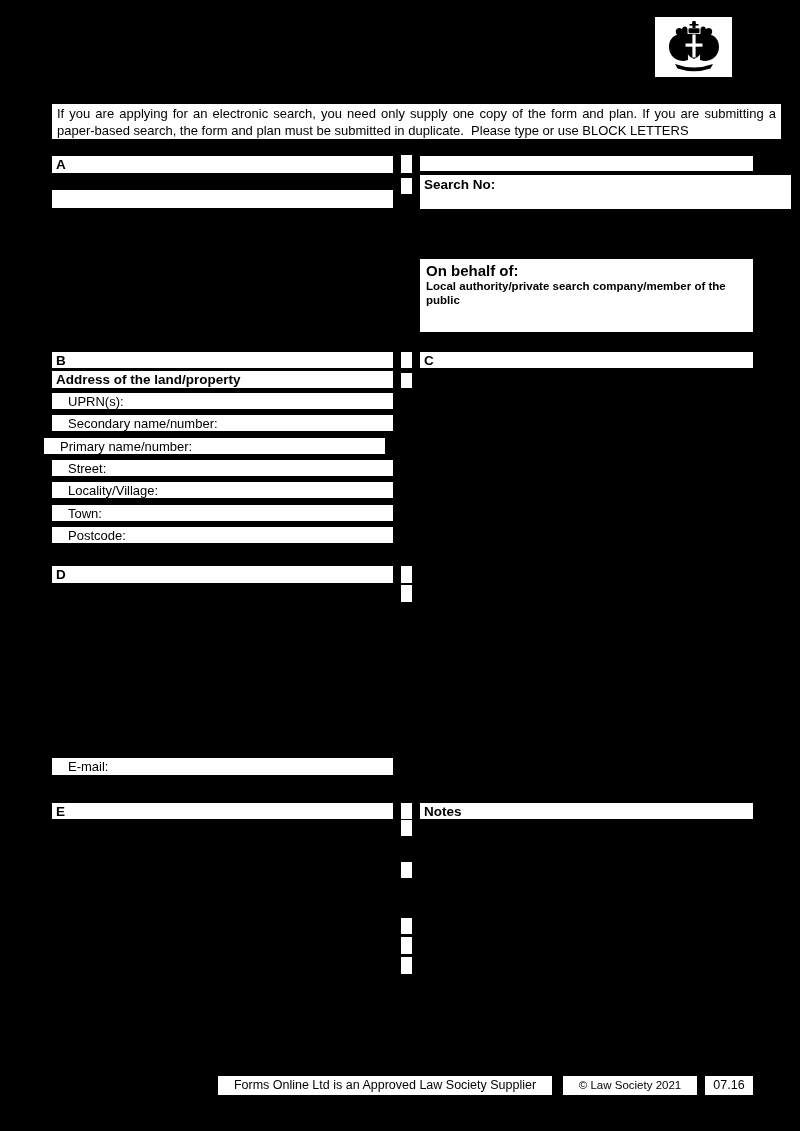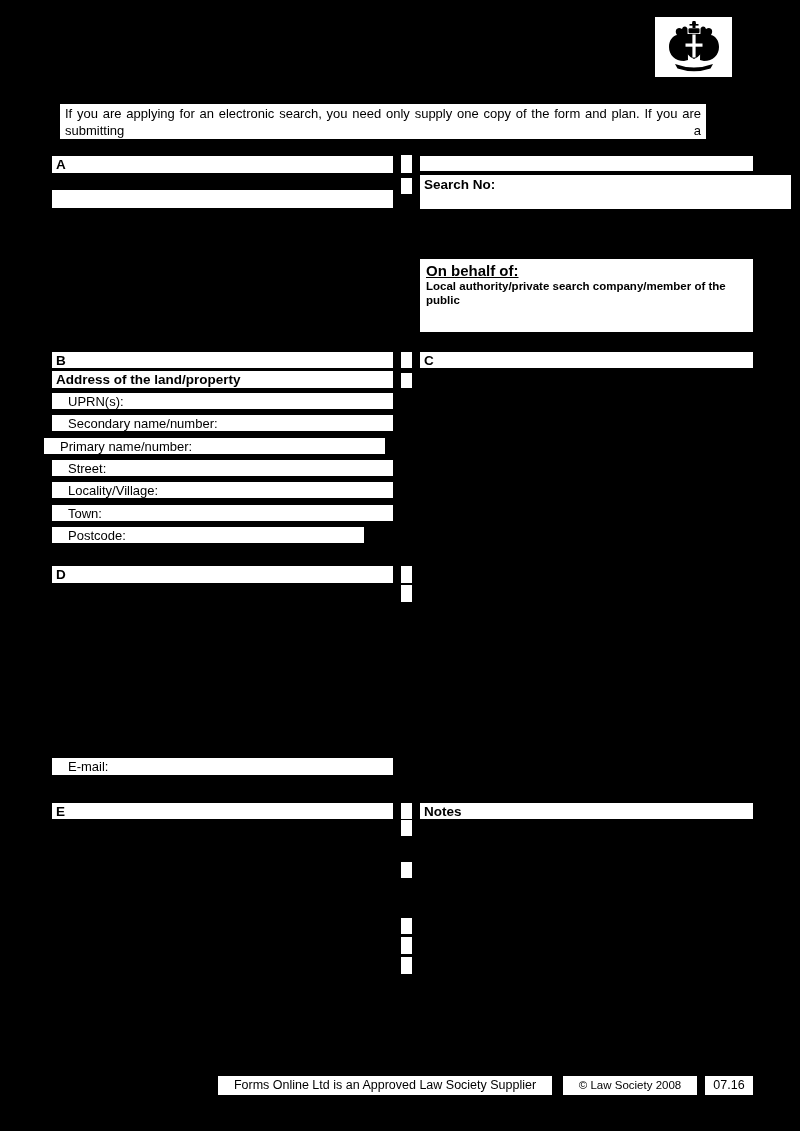--- a/index.html
+++ b/index.html
@@ -11,21 +11,21 @@
     overflow:hidden;
   }
   .box{position:absolute;background:#ffffff;box-sizing:border-box;}
   .hdr{font-weight:bold;font-size:13.5px;line-height:16px;padding:1px 0 0 4px;}
   .fieldbar{font-size:13px;line-height:15px;padding:1px 0 0 16px;}
   .instr{font-size:13px;line-height:17px;padding:1px 5px 0 5px;}
   .instr .l1{text-align:justify;text-align-last:justify;}
   .instr .l2{white-space:pre-wrap;}
   .searchbox{font-weight:bold;font-size:13.5px;line-height:16px;padding:2px 0 0 4px;}
   .onbehalf{padding:3px 6px 0 6px;}
-  .onbehalf .title{font-weight:bold;font-size:15px;line-height:17px;text-decoration:underline;}
+  .onbehalf .title{font-weight:bold;font-size:15px;line-height:17px;}
   .onbehalf .line{font-weight:bold;font-size:11.5px;line-height:14px;}
   .onbehalf .note{font-size:11.5px;line-height:14px;margin-top:32px;}
   .onbehalf .dated{font-weight:bold;font-size:15px;line-height:17px;margin-top:9px;}
   .divblock{position:absolute;left:401px;width:11px;background:#ffffff;}
   .footbox{font-size:12.5px;line-height:18px;text-align:center;margin-top:44px;}
   .footbox.small{font-size:11.5px;}
   .logo{display:flex;align-items:center;justify-content:center;}
 </style>
 </head>
 <body>
@@ -42,21 +42,21 @@
       <path d="M43 40 C52 40 58 34 58 26 C58 20 55 15 50 14 C53 10 50 5 45 8 C44 4 39 5 39.5 9 L39 39 Z"></path>
       <path d="M14 43 q19 7 38 0 l-2.5 4.5 q-16.5 5.5 -33 0 z"></path>
     </g>
     <g fill="#ffffff">
       <rect x="31.4" y="13.5" width="3.2" height="23"></rect>
       <rect x="24.5" y="22.5" width="17" height="3.2"></rect>
     </g>
   </svg>
 </div>
 
-<div class="box instr" style="left:60px;top:104px;width:646px;height:35px;">
+<div class="box instr" style="left:52px;top:104px;width:729px;height:35px;">
   <div class="l1">If you are applying for an electronic search, you need only supply one copy of the form and plan. If you are submitting a</div>
   <div class="l2">paper-based search, the form and plan must be submitted in duplicate.  Please type or use BLOCK LETTERS</div>
 </div>
 
 <div class="box hdr" style="left:52px;top:156px;width:341px;height:17px;">
   <span>A</span>
 </div>
 <div class="box" style="left:52px;top:190px;width:341px;height:18px;"></div>
 
 <div class="box" style="left:420px;top:156px;width:333px;height:15px;"></div>
@@ -87,21 +87,21 @@
 </div>
 <div class="box fieldbar" style="left:52px;top:460px;width:341px;height:16px;">
   <span>Street:</span>
 </div>
 <div class="box fieldbar" style="left:52px;top:482px;width:341px;height:16px;">
   <span>Locality/Village:</span>
 </div>
 <div class="box fieldbar" style="left:52px;top:505px;width:341px;height:16px;">
   <span>Town:</span>
 </div>
-<div class="box fieldbar" style="left:52px;top:527px;width:312px;height:16px;">
+<div class="box fieldbar" style="left:52px;top:527px;width:341px;height:16px;">
   <span>Postcode:</span>
 </div>
 
 <div class="box hdr" style="left:420px;top:352px;width:333px;height:16px;">
   <span>C</span>
 </div>
 
 <div class="box hdr" style="left:52px;top:566px;width:341px;height:17px;">
   <span>D</span>
 </div>
@@ -123,14 +123,14 @@
 <div class="divblock" style="top:566px;height:17px;"></div>
 <div class="divblock" style="top:585px;height:17px;"></div>
 <div class="divblock" style="top:803px;height:16px;"></div>
 <div class="divblock" style="top:820px;height:16px;"></div>
 <div class="divblock" style="top:862px;height:16px;"></div>
 <div class="divblock" style="top:918px;height:16px;"></div>
 <div class="divblock" style="top:937px;height:17px;"></div>
 <div class="divblock" style="top:957px;height:17px;"></div>
 
 <div class="box footbox" style="left:218px;top:1032px;width:334px;height:19px;">Forms Online Ltd is an Approved Law Society Supplier</div>
-<div class="box footbox small" style="left:563px;top:1032px;width:134px;height:19px;">© Law Society 2008</div>
+<div class="box footbox small" style="left:563px;top:1032px;width:134px;height:19px;">© Law Society 2021</div>
 <div class="box footbox" style="left:705px;top:1032px;width:48px;height:19px;text-align:center;">07.16</div>
 
 </body></html>

